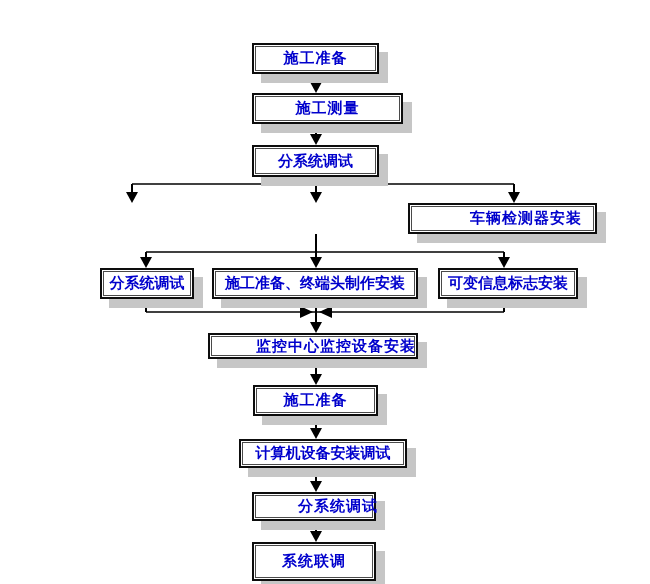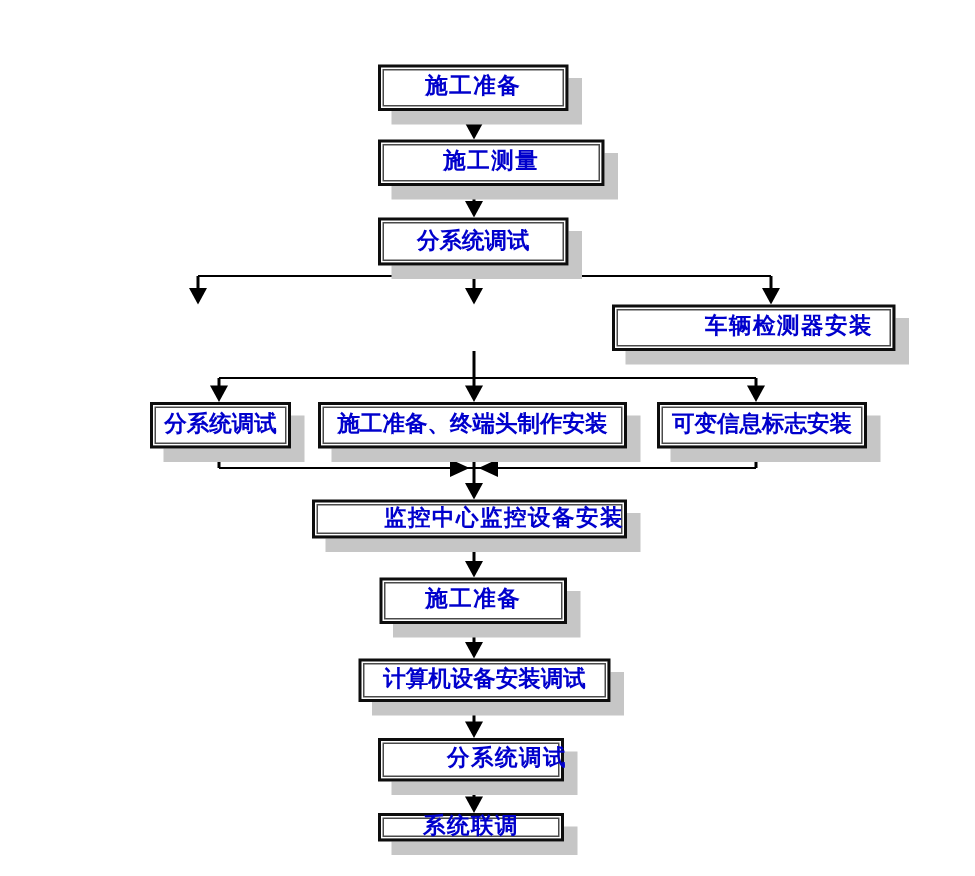--- a/index.html
+++ b/index.html
@@ -170,17 +170,17 @@
   </div>
 
   <div class="node" style="left:239px; top:419px; width:168px; height:29px;">
     <span class="node-label tight">计算机设备安装调试</span>
   </div>
 
   <div class="node" style="left:252px; top:472px; width:124px; height:29px;padding-left:48px;">
     <span class="node-label">分系统调试</span>
   </div>
 
-  <div class="node" style="left:252px; top:522px; width:124px; height:19px;">
+  <div class="node" style="left:252px; top:522px; width:124px; height:39px;">
     <span class="node-label">系统联调</span>
   </div>
 
 </div>
 
 </body></html>

